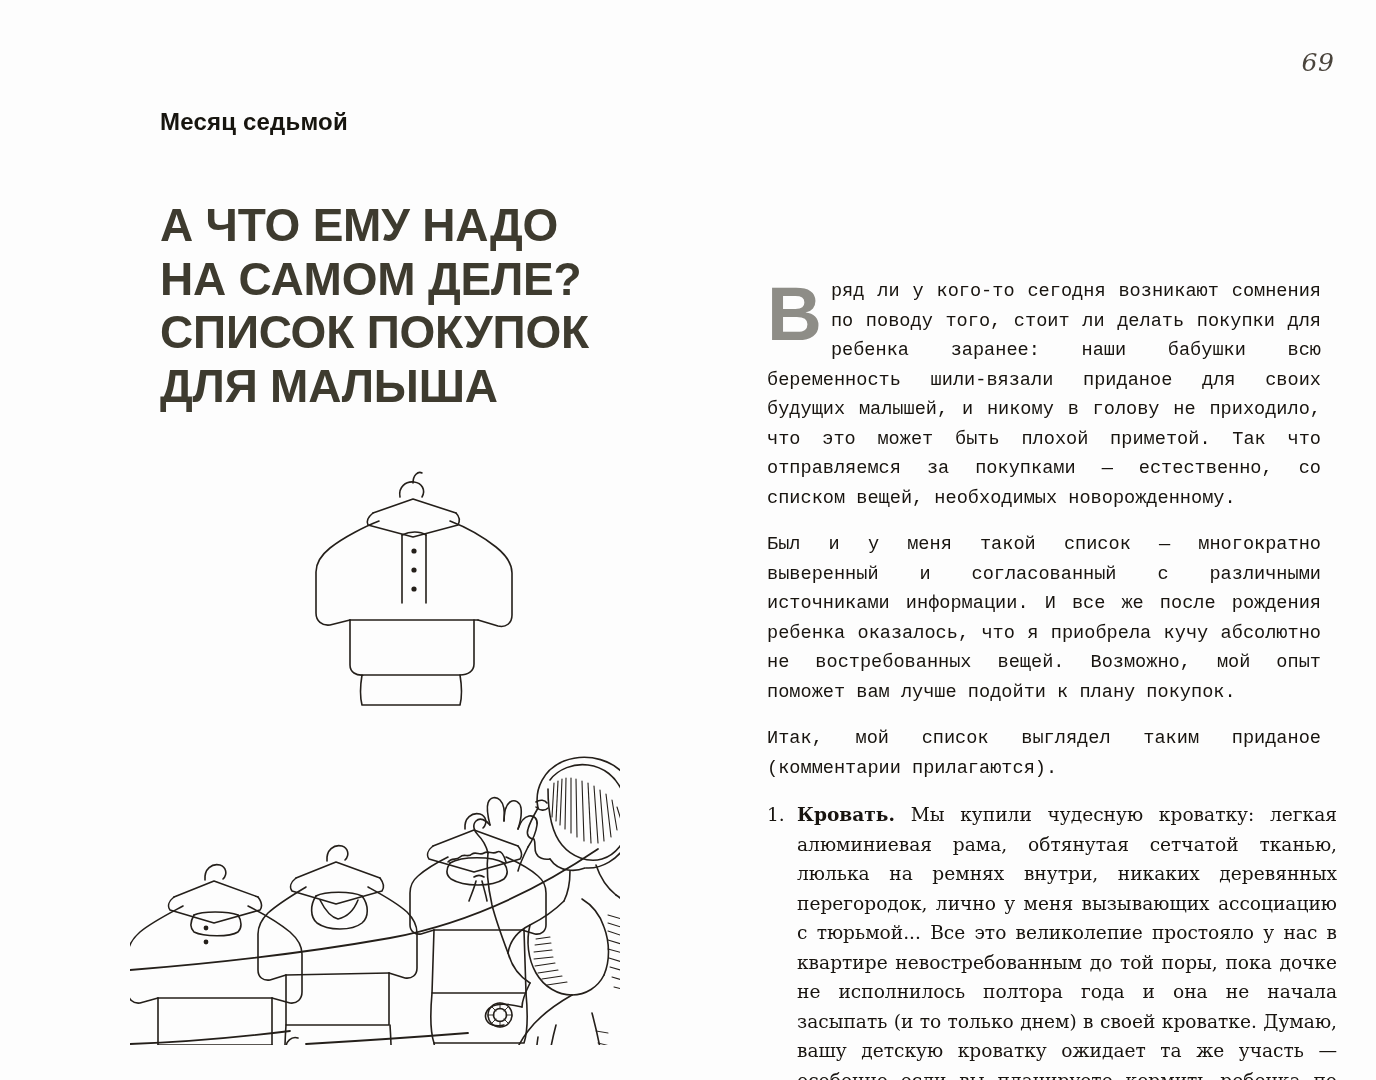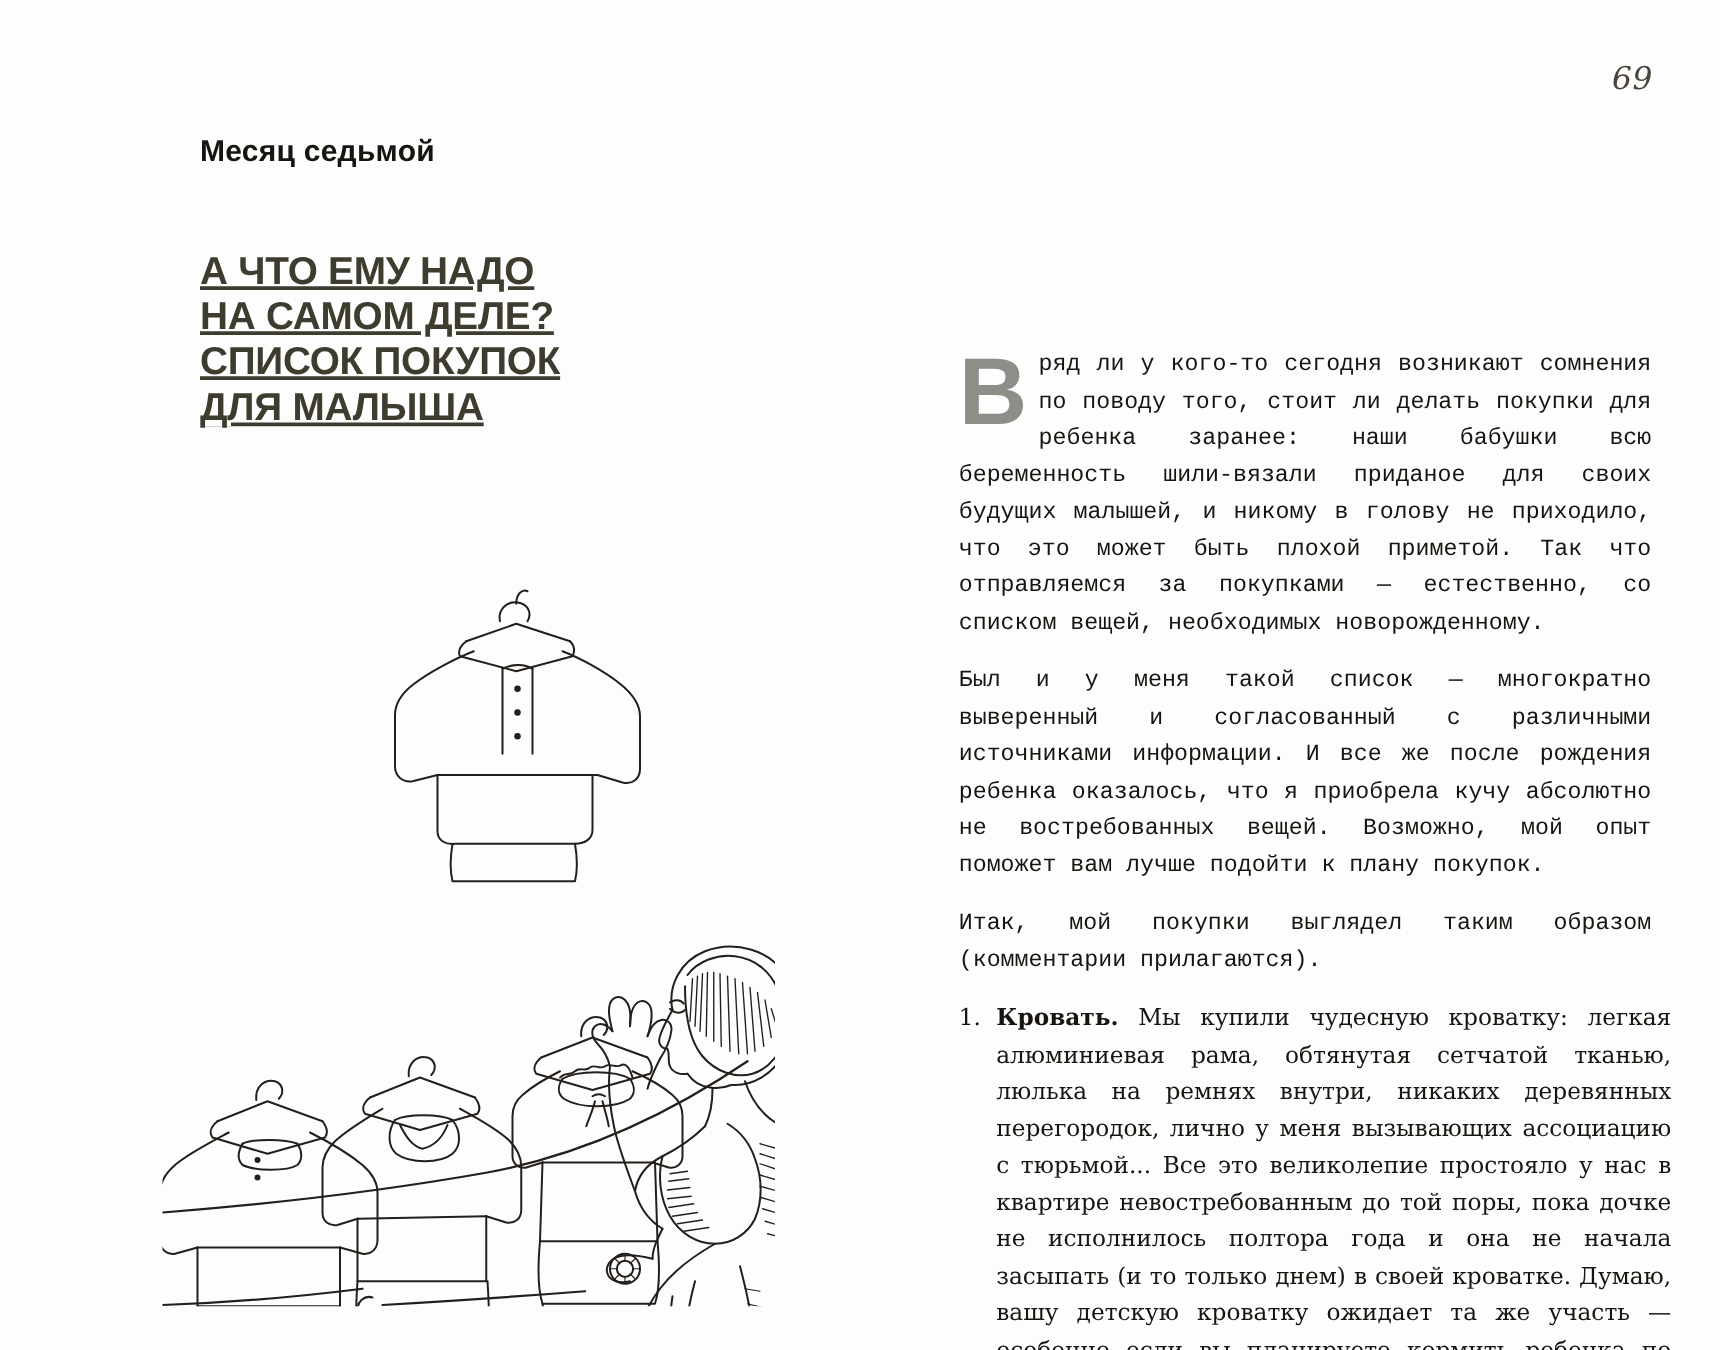--- a/index.html
+++ b/index.html
@@ -20,21 +20,21 @@
   .page {
     position: absolute;
     inset: 0;
     background: #fdfdfd;
   }
 
   
   .folio {
     position: absolute;
     top: 48px;
-    right: 40px;
+    right: 28px;
     width: 60px;
     text-align: center;
     font-family: "DejaVu Serif", serif;
     font-style: italic;
     font-size: 25px;
     color: #4a443c;
     letter-spacing: 0.5px;
     user-select: none;
   }
 
@@ -52,27 +52,26 @@
     font-size: 24px;
     letter-spacing: 0.2px;
     color: #17150f;
     line-height: 1.2;
   }
 
   .chapter-title {
     margin-top: 62px;
     font-family: "Liberation Sans", sans-serif;
     font-weight: 700;
-    font-size: 31px;
+    font-size: 46px;
     line-height: 1.17;
     letter-spacing: -0.2px;
     color: #3e3b2f;
     text-transform: uppercase;
     white-space: pre-line;
-    text-decoration: underline;
   }
 
   
   .illustration {
     position: absolute;
     left: 130px;
     top: 425px;
     width: 490px;
     height: 620px;
   }
@@ -423,21 +422,21 @@
         <path d="M286 868 L 300 952 L 308 952 L 300 866"></path>
         <path d="M290 880 L 302 880"></path>
       </g>
     </svg>
   </div>
 
   <div class="right-col">
 
     <p class="dropcap-para">Вряд ли у кого-то сегодня возникают сомнения по поводу того, стоит ли делать покупки для ребенка заранее: наши бабушки всю беременность шили-вязали приданое для своих будущих малышей, и никому в голову не приходило, что это может быть плохой приметой. Так что отправляемся за покупками — естественно, со списком вещей, необходимых новорожденному.</p>
     <p>Был и у меня такой список — многократно выверенный и согласованный с различными источниками информации. И все же после рождения ребенка оказалось, что я приобрела кучу абсолютно не востребованных вещей. Возможно, мой опыт поможет вам лучше подойти к плану покупок.</p>
-    <p>Итак, мой покупки выглядел таким образом (комментарии прилагаются).</p>
+    <p>Итак, мой список выглядел таким приданое (комментарии прилагаются).</p>
 
     <ol class="list">
       <li>
         <span class="num">1.</span>
         <span class="lead">Кровать.</span><span> Мы купили чудесную кроватку: легкая алюминиевая рама, обтянутая сетчатой тканью, люлька на ремнях внутри, никаких деревянных перегородок, лично у меня вызывающих ассоциацию с тюрьмой... Все это великолепие простояло у нас в квартире невостребованным до той поры, пока дочке не исполнилось полтора года и она не начала засыпать (и то только днем) в своей кроватке. Думаю, вашу детскую кроватку ожидает та же участь — особенно если вы планируете кормить ребенка по требованию и спать вместе с малышом.</span>
       </li>
 
     </ol>
 
   </div>

